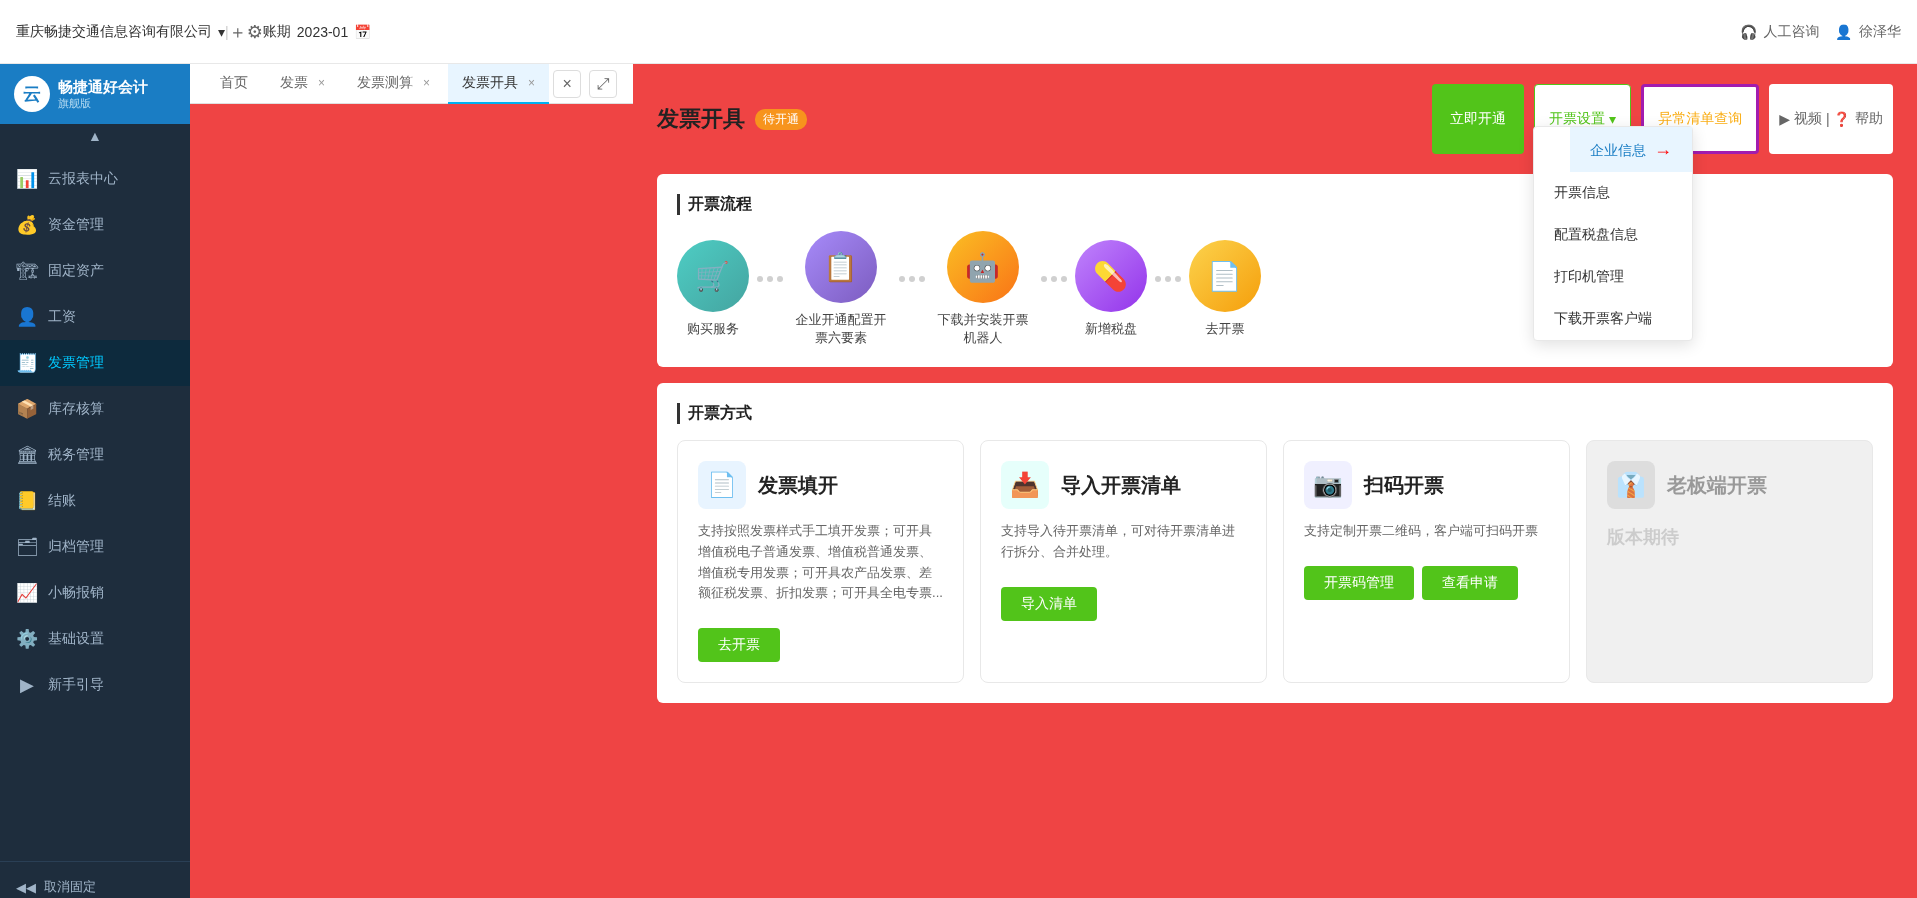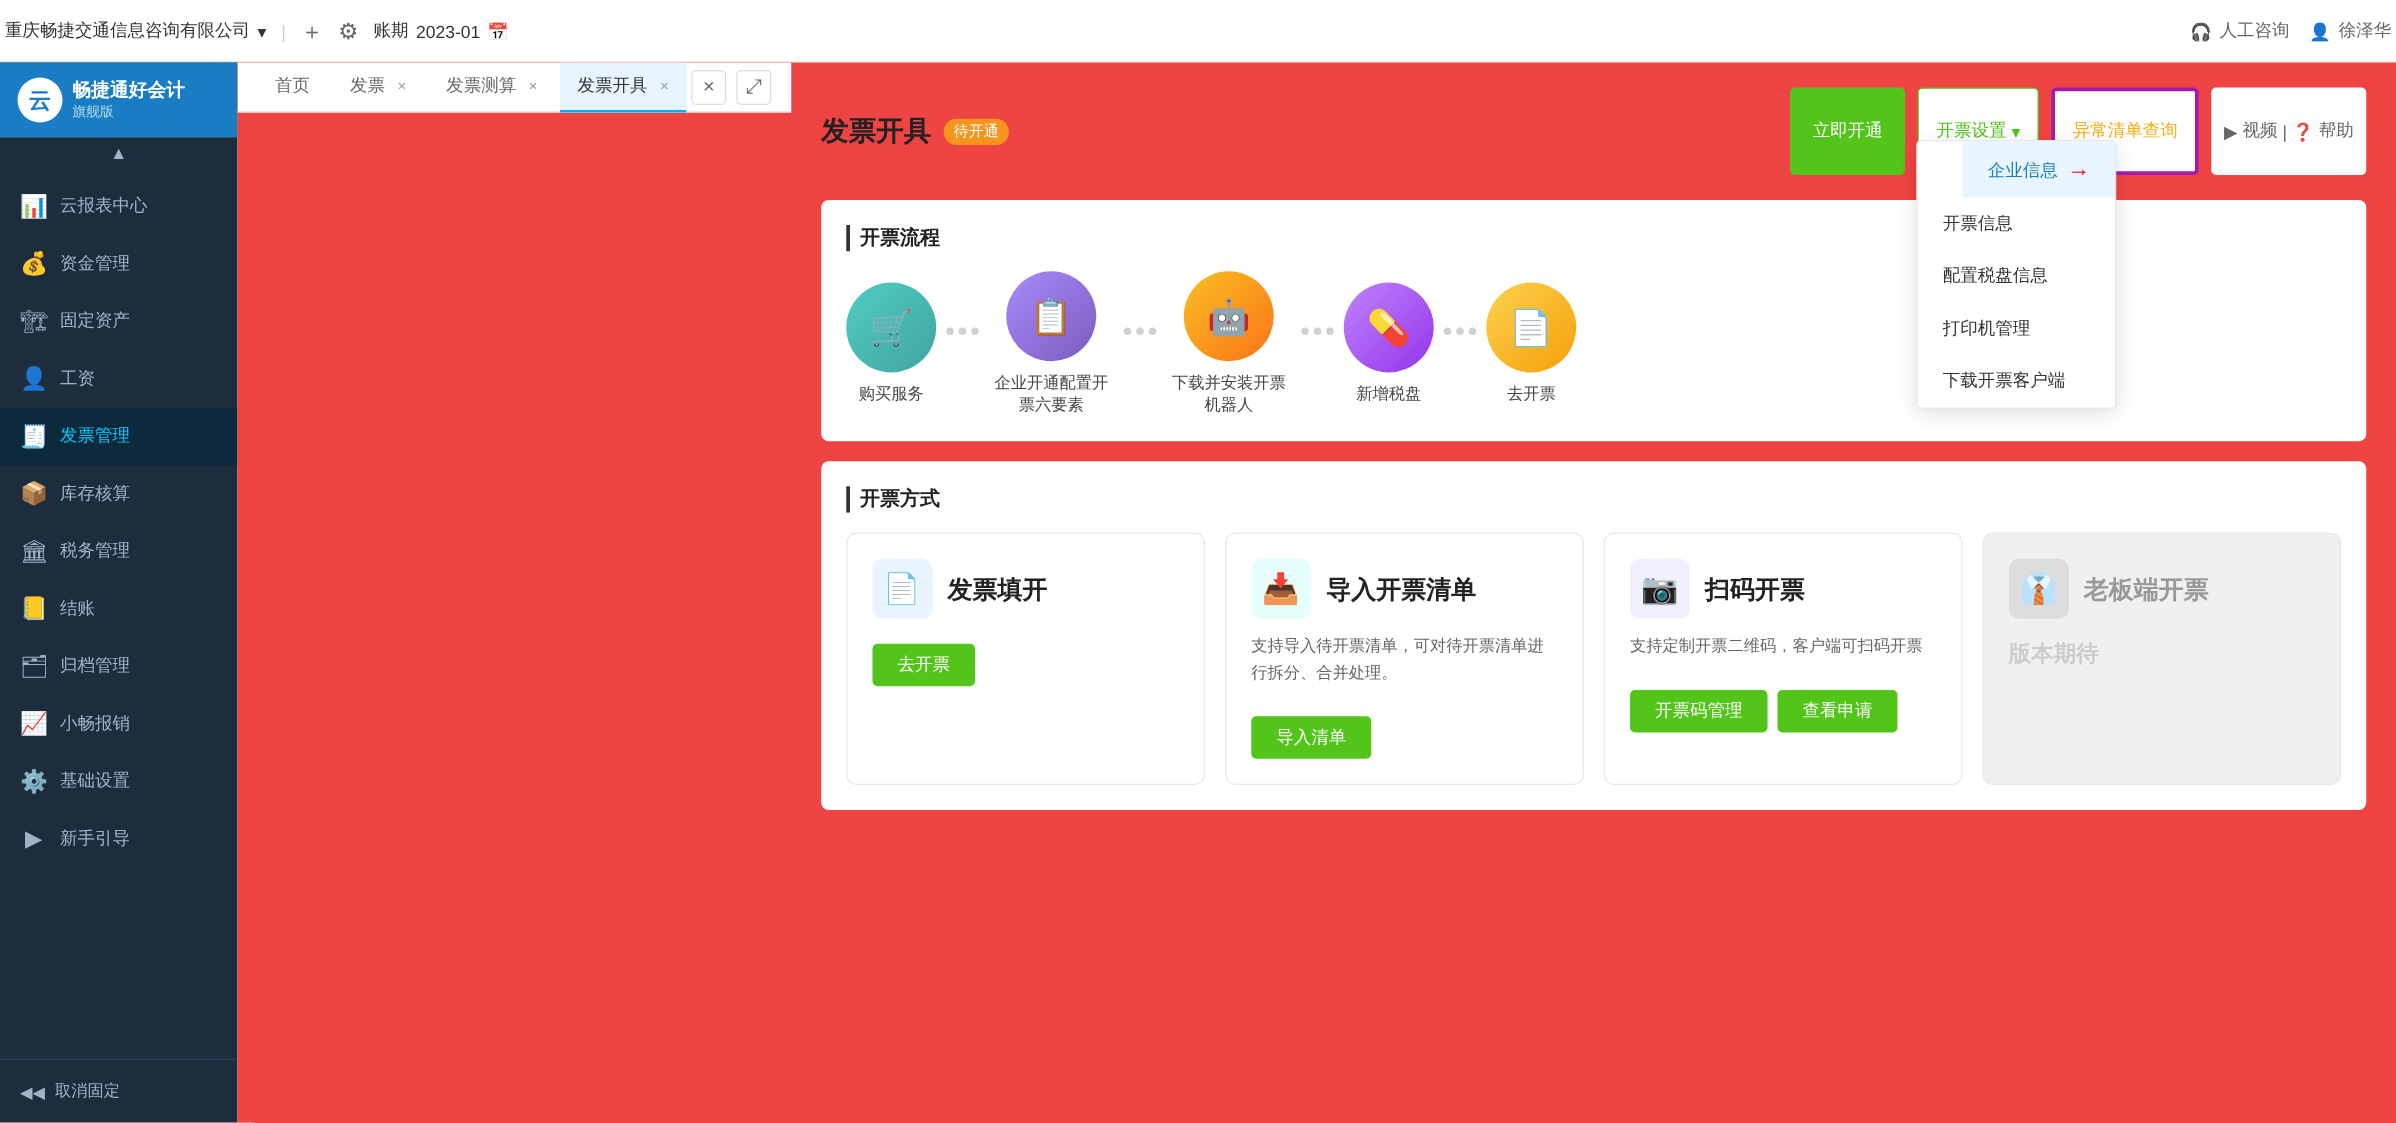--- a/index.html
+++ b/index.html
@@ -1,19 +1,19 @@
 <!DOCTYPE html>
 <html><head>
   <meta charset="utf-8">
   <style>
     * { margin: 0; padding: 0; box-sizing: border-box; }
     body { font-family: 'Microsoft YaHei', '微软雅黑', sans-serif; font-size: 14px; background: #f0f2f5; width: 1917px; height: 898px; overflow: hidden; }
 
     
-    .top-bar { display: flex; align-items: center; height: 50px; background: #fff; border-bottom: 1px solid #e8e8e8; padding: 0 4px; gap: 12px; }
+    .top-bar { display: flex; align-items: center; height: 64px; background: #fff; border-bottom: 1px solid #e8e8e8; padding: 0 16px; }
     .company-selector { display: flex; align-items: center; gap: 6px; cursor: pointer; font-size: 14px; color: #333; }
     .top-bar-divider { color: #ccc; }
     .top-bar-btn { display: flex; align-items: center; gap: 4px; cursor: pointer; color: #666; font-size: 18px; }
     .account-period { display: flex; align-items: center; gap: 6px; font-size: 14px; color: #333; }
     .top-bar-right { margin-left: auto; display: flex; align-items: center; gap: 16px; color: #666; font-size: 14px; }
     .user-info { display: flex; align-items: center; gap: 6px; }
 
     
     .layout { display: flex; height: calc(898px - 50px); }
     .sidebar { width: 190px; background: #1e2d3d; display: flex; flex-direction: column; overflow: hidden; flex-shrink: 0; }
@@ -325,20 +325,21 @@
 
       <div class="section">
         <div class="section-title">开票方式</div>
         <div class="method-cards">
 
           <div class="method-card">
             <div class="method-card-header">
               <div class="method-icon blue">📄</div>
               <span class="method-title">发票填开</span>
             </div>
+            <div class="method-desc">支持按照发票样式手工填开发票；可开具增值税电子普通发票、增值税普通发票、增值税专用发票；可开具农产品发票、差额征税发票、折扣发票；可开具全电专票...</div>
             <button class="btn-action">去开票</button>
           </div>
 
           <div class="method-card">
             <div class="method-card-header">
               <div class="method-icon cyan">📥</div>
               <span class="method-title">导入开票清单</span>
             </div>
             <div class="method-desc">支持导入待开票清单，可对待开票清单进行拆分、合并处理。</div>
             <button class="btn-action">导入清单</button>

